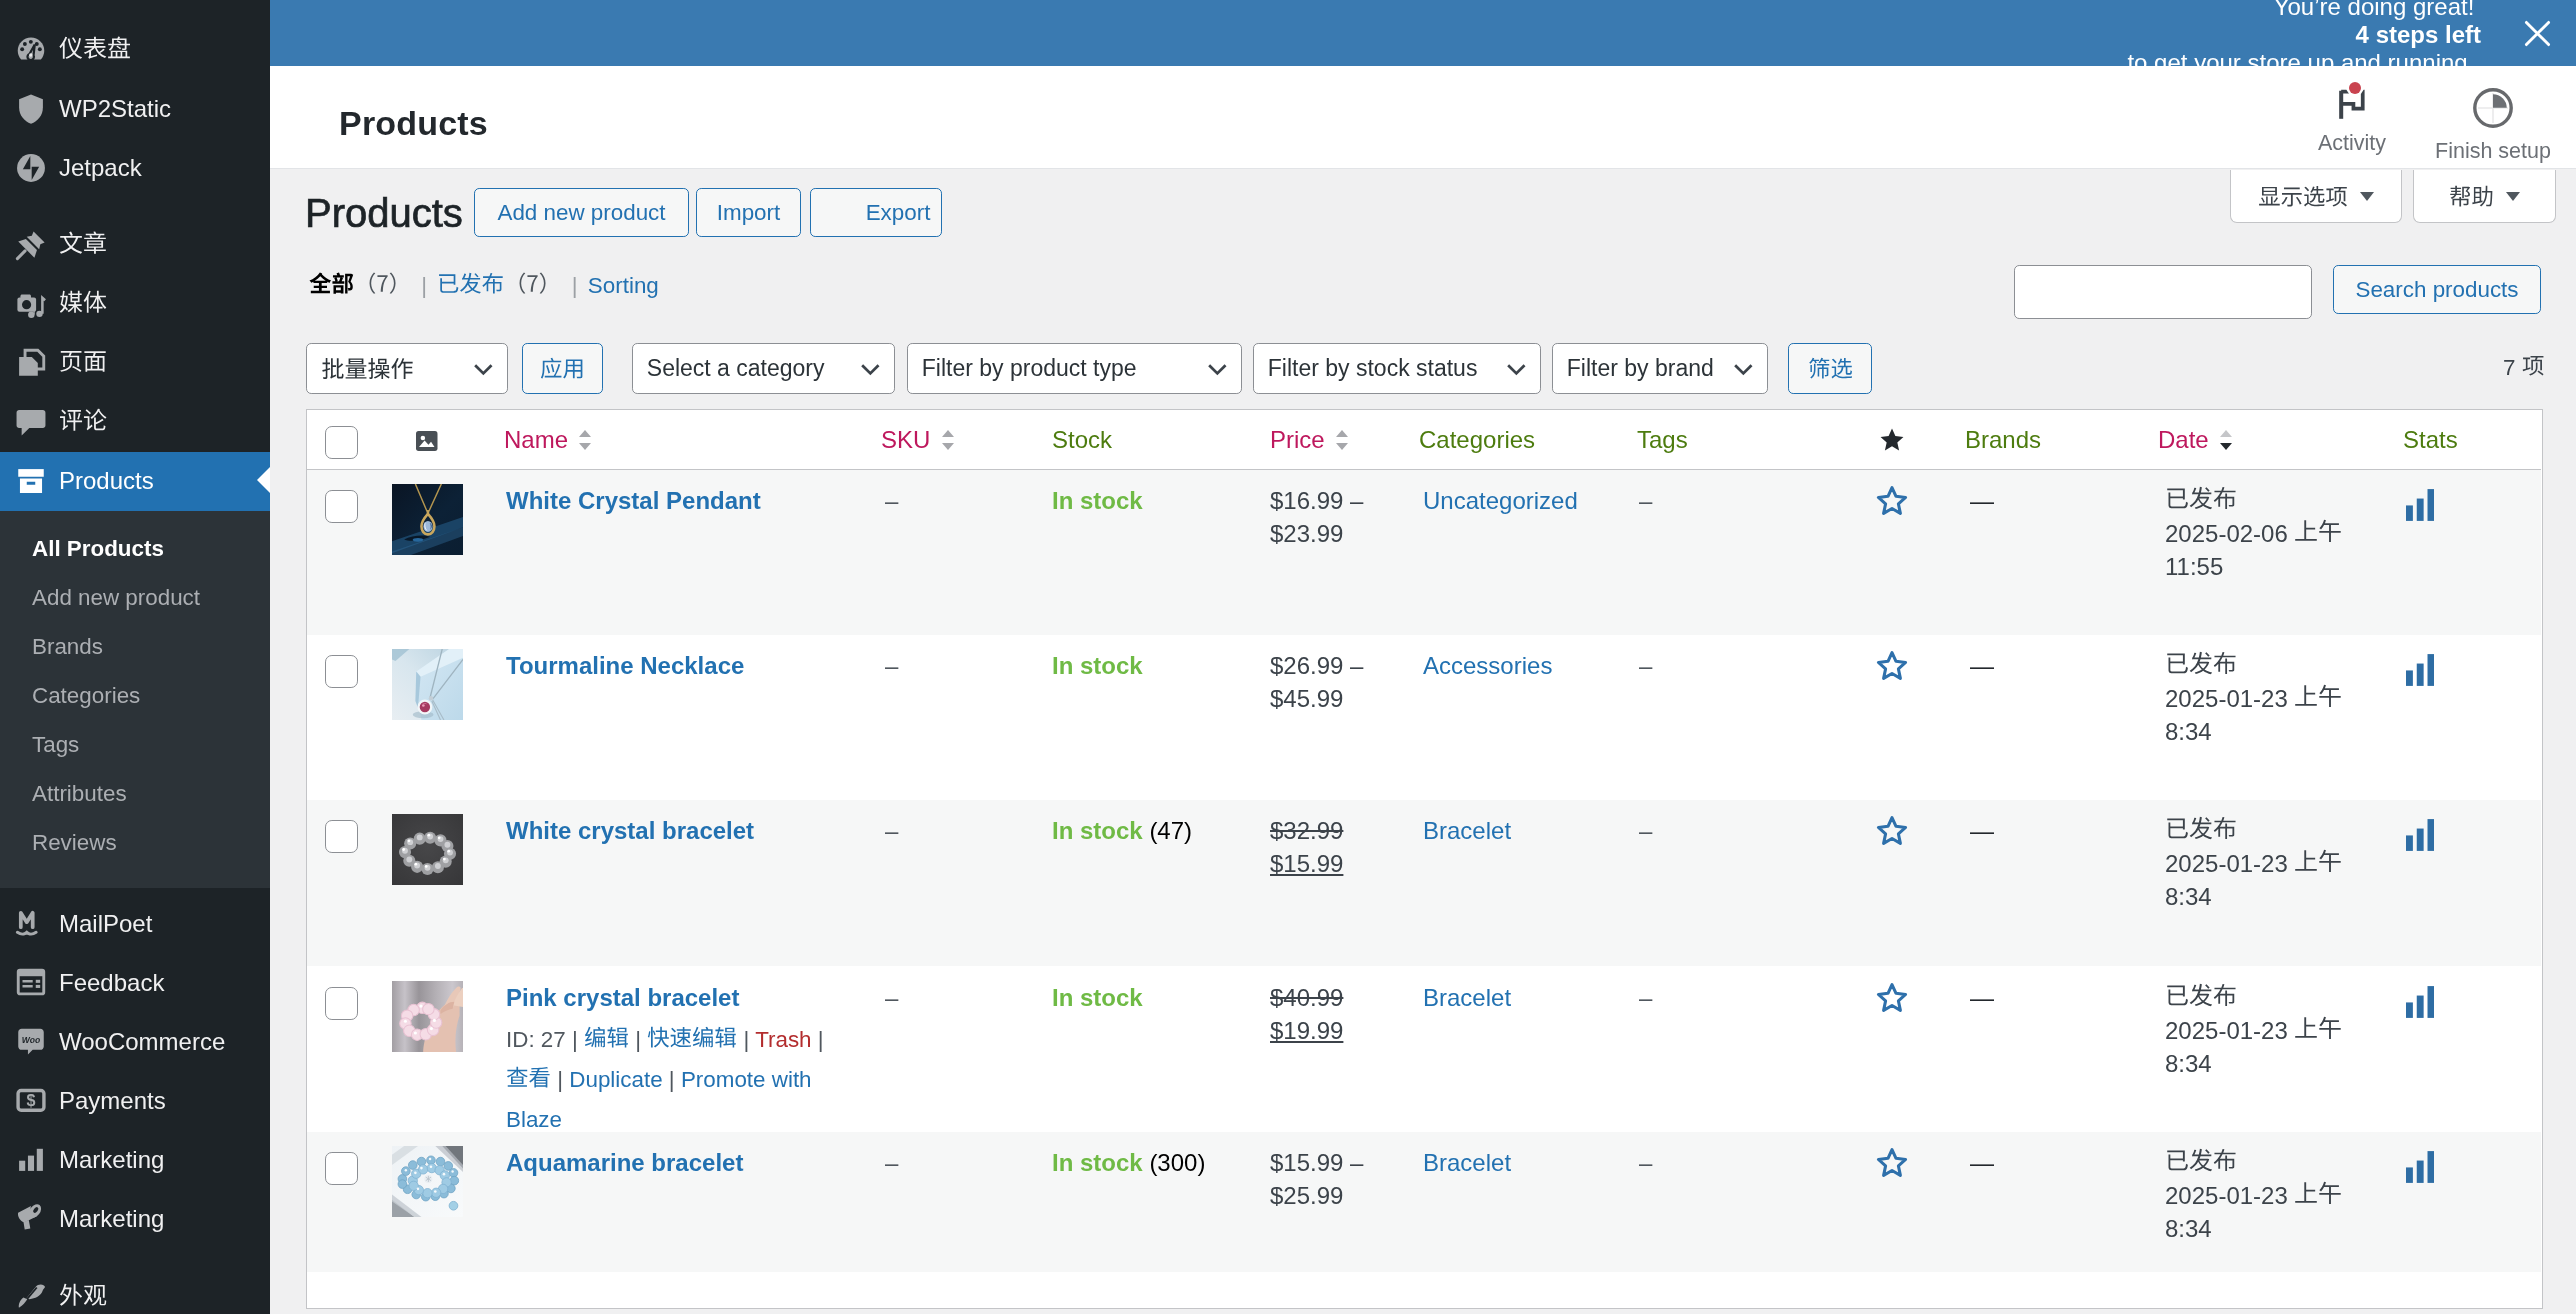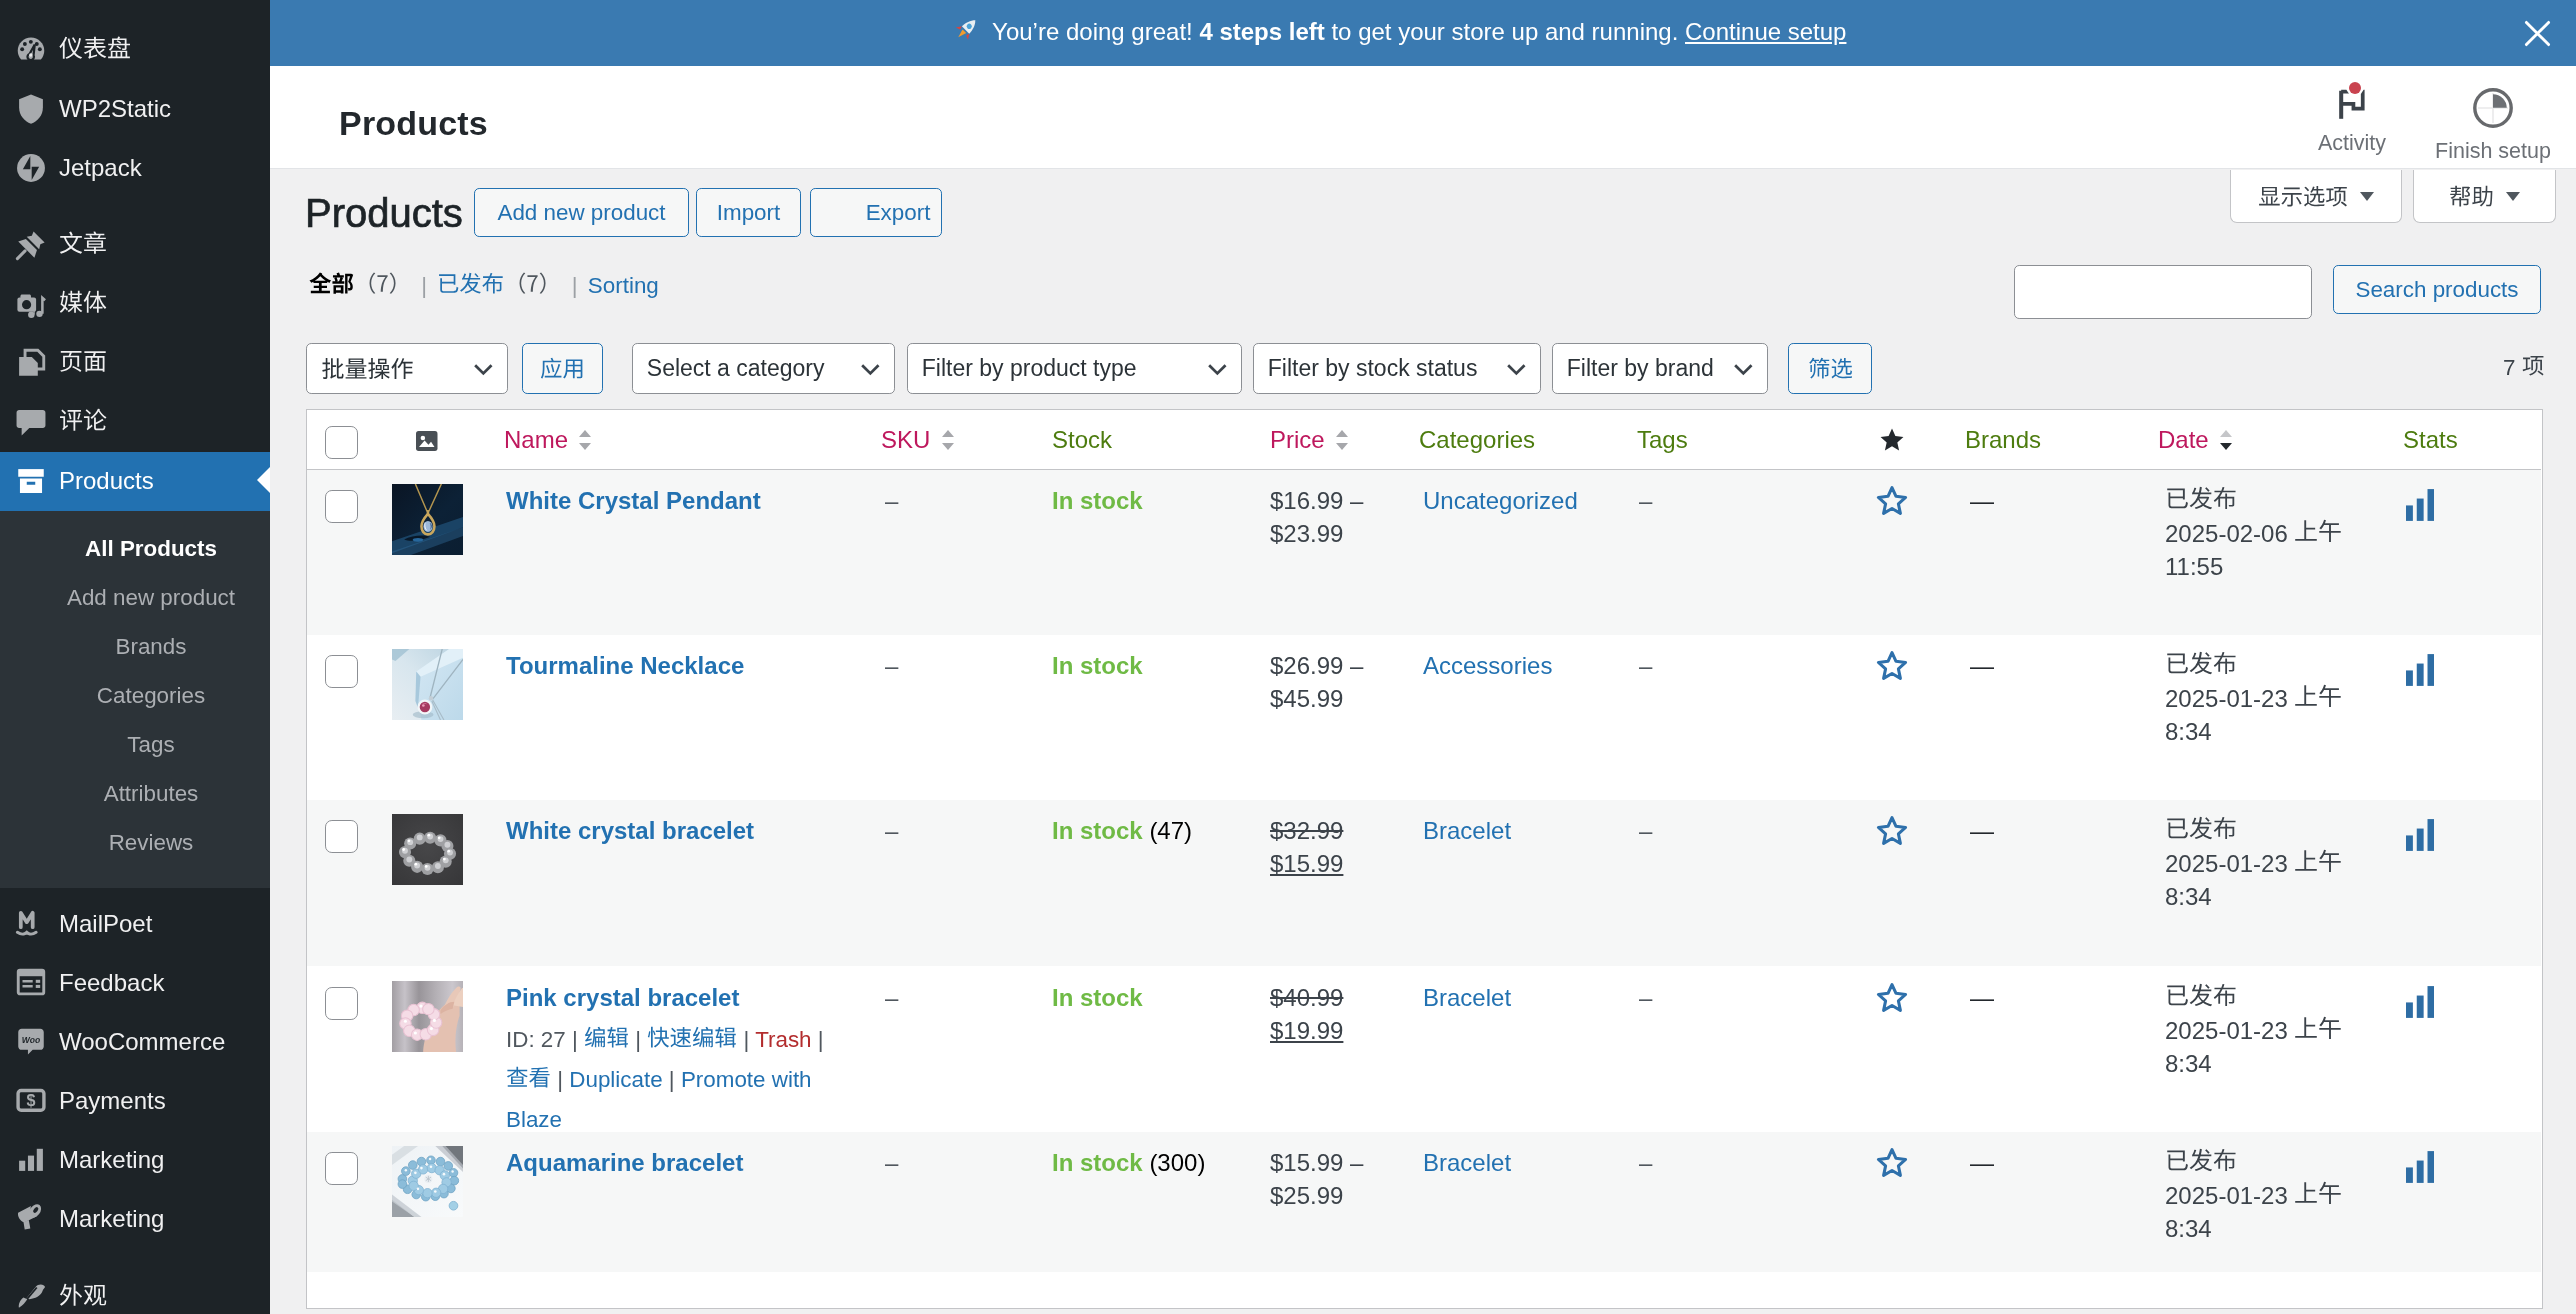--- a/index.html
+++ b/index.html
@@ -2,35 +2,35 @@
 <html style="font-size:13.8px"><head>
 <meta charset="utf-8">
 <style>
 * { margin:0; padding:0; box-sizing:border-box; }
 html,body { width:2576px; height:1315px; overflow:hidden; }
 body { font-family:"Liberation Sans", sans-serif; background:#f0f0f1; position:relative; }
 a { text-decoration:none; }
 .abs { position:absolute; }
 
 
-#sidebar { position:absolute; left:0; top:0; width:270px; height:1315px; background:#1d2327; z-index:5;text-align:center; }
+#sidebar { position:absolute; left:0; top:0; width:270px; height:1315px; background:#1d2327; z-index:5; }
 .mi { position:relative; height:59px; color:#f0f0f1; font-size:24px; }
 .mi .ic { position:absolute; left:13.8px; top:12px; width:34px; height:34px; color:#a7aaad; }
 .mi .lb { position:absolute; left:59px; top:50%; transform:translateY(-50%); white-space:nowrap; }
 .mi.active { background:#2271b1; color:#fff; }
 .mi.active .ic { color:#fff; }
 .mi.active:after { content:""; position:absolute; right:0; top:50%; margin-top:-13.8px; border:13.8px solid transparent; border-right-color:#fff; border-left-width:0; }
 .sep { height:18px; }
 #submenu { background:#2c3338; padding:13.8px 0 20.7px 0; }
 .smi { height:49px; line-height:49px; padding-left:32px; color:#acafb3; font-size:22.4px; white-space:nowrap; }
 .smi.cur { color:#fff; font-weight:bold; }
 
 
 #banner { position:absolute; left:270px; top:0; width:2306px; height:66px; background:#3a7ab1; color:#fff; font-size:24px; }
-#banner .txt { position:absolute; left:48px; right:95px; top:0; height:64px; display:flex; align-items:center; justify-content:center; white-space:nowrap; }
+#banner .txt { position:absolute; left:48px; right:95px; top:0; height:64px; display:flex; align-items:flex-end; justify-content:center; white-space:nowrap;flex-direction:column; }
 #banner a { color:#fff; text-decoration:underline; }
 #bclose { position:absolute; right:24px; top:19px; width:29px; height:29px; }
 
 
 #header { position:absolute; left:270px; top:66px; width:2306px; height:103px; background:#fff; border-bottom:1.7px solid #e2e4e7; z-index:3; }
 #header h2 { position:absolute; left:69px; top:38px; font-size:34px; font-weight:600; color:#23282d; letter-spacing:0.2px; }
 .hbtn { position:absolute; top:21.5px; text-align:center; color:#6c7076; font-size:21.5px; }
 .hbtn .hlab { margin-top:5.2px; }
 
 

